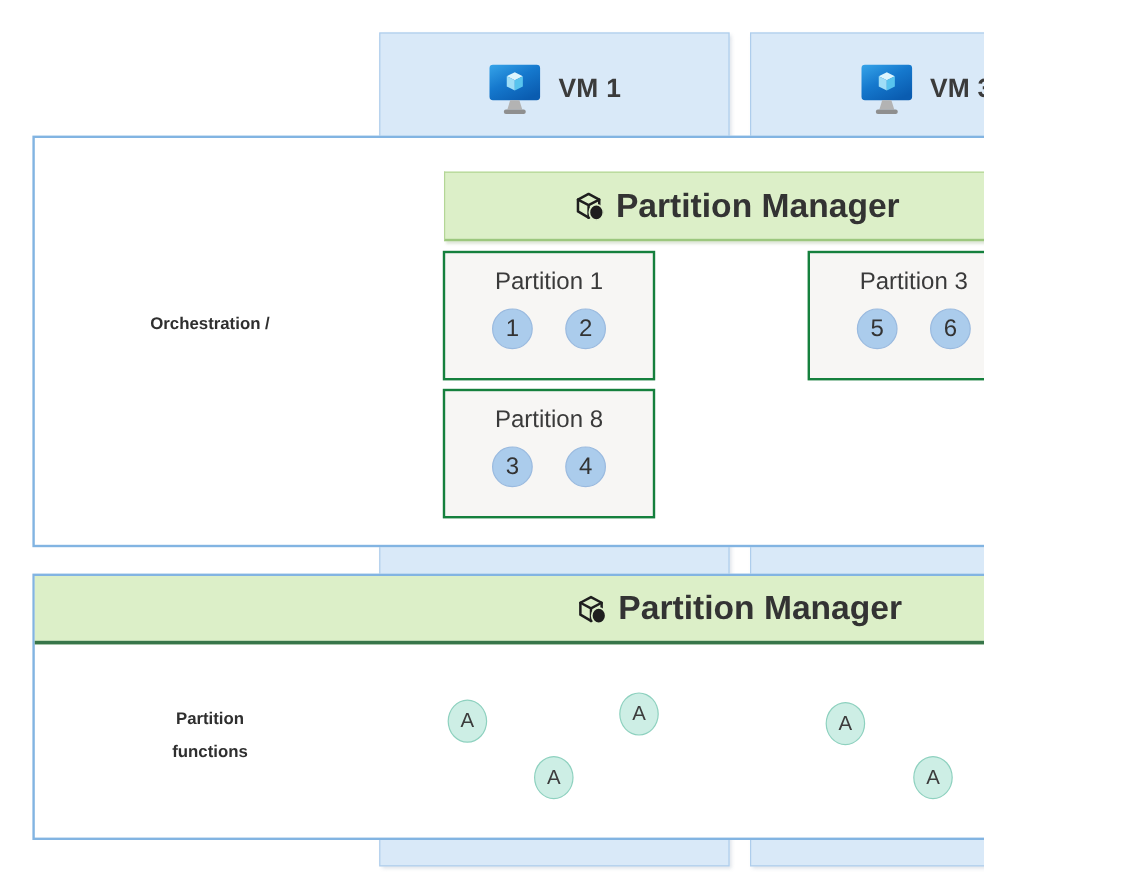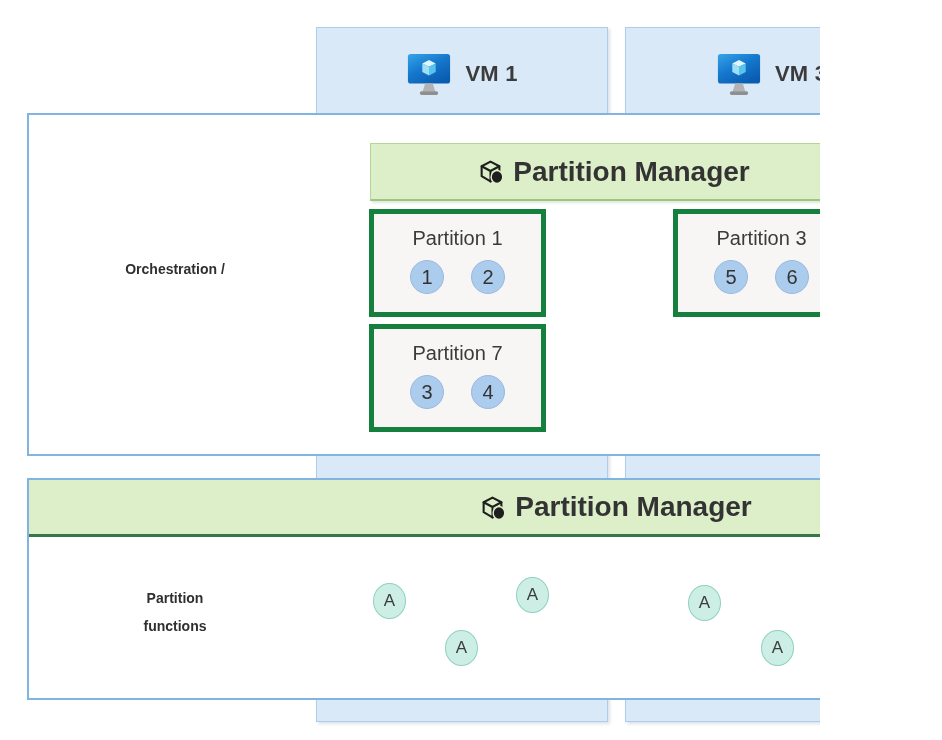--- a/index.html
+++ b/index.html
@@ -46,21 +46,21 @@
   }
   .pm-bar.lower {
     position:absolute; left:0; top:0; width:100%; height:57px;
     border-bottom:3px solid #38764a;
     padding-left:288px;
   }
 
   
   .partition {
     position:absolute; width:177px; height:108px;
-    background:#f7f6f4; border:5px solid #15803d;
+    background:#f7f6f4; border:2px solid #15803d;
   }
   .p-title { margin-top:13px; text-align:center; font-size:20px; color:#3a3a3a; }
   .p-row { margin-top:10px; display:flex; justify-content:center; gap:27px; }
   .num-circle {
     width:34px; height:34px; border-radius:50%;
     background:#abccec; border:1px solid #9abadf;
     display:flex; align-items:center; justify-content:center;
     font-size:20px; color:#333333;
   }
 
@@ -144,21 +144,21 @@
 
     <div class="partition" style="left:644px; top:94px;">
       <div class="p-title">Partition 3</div>
       <div class="p-row">
         <div class="num-circle">5</div>
         <div class="num-circle">6</div>
       </div>
     </div>
 
     <div class="partition" style="left:340px; top:209px;">
-      <div class="p-title">Partition 7</div>
+      <div class="p-title">Partition 8</div>
       <div class="p-row">
         <div class="num-circle">3</div>
         <div class="num-circle">4</div>
       </div>
     </div>
 
   </div>
 
   <div class="lower-box">
 

